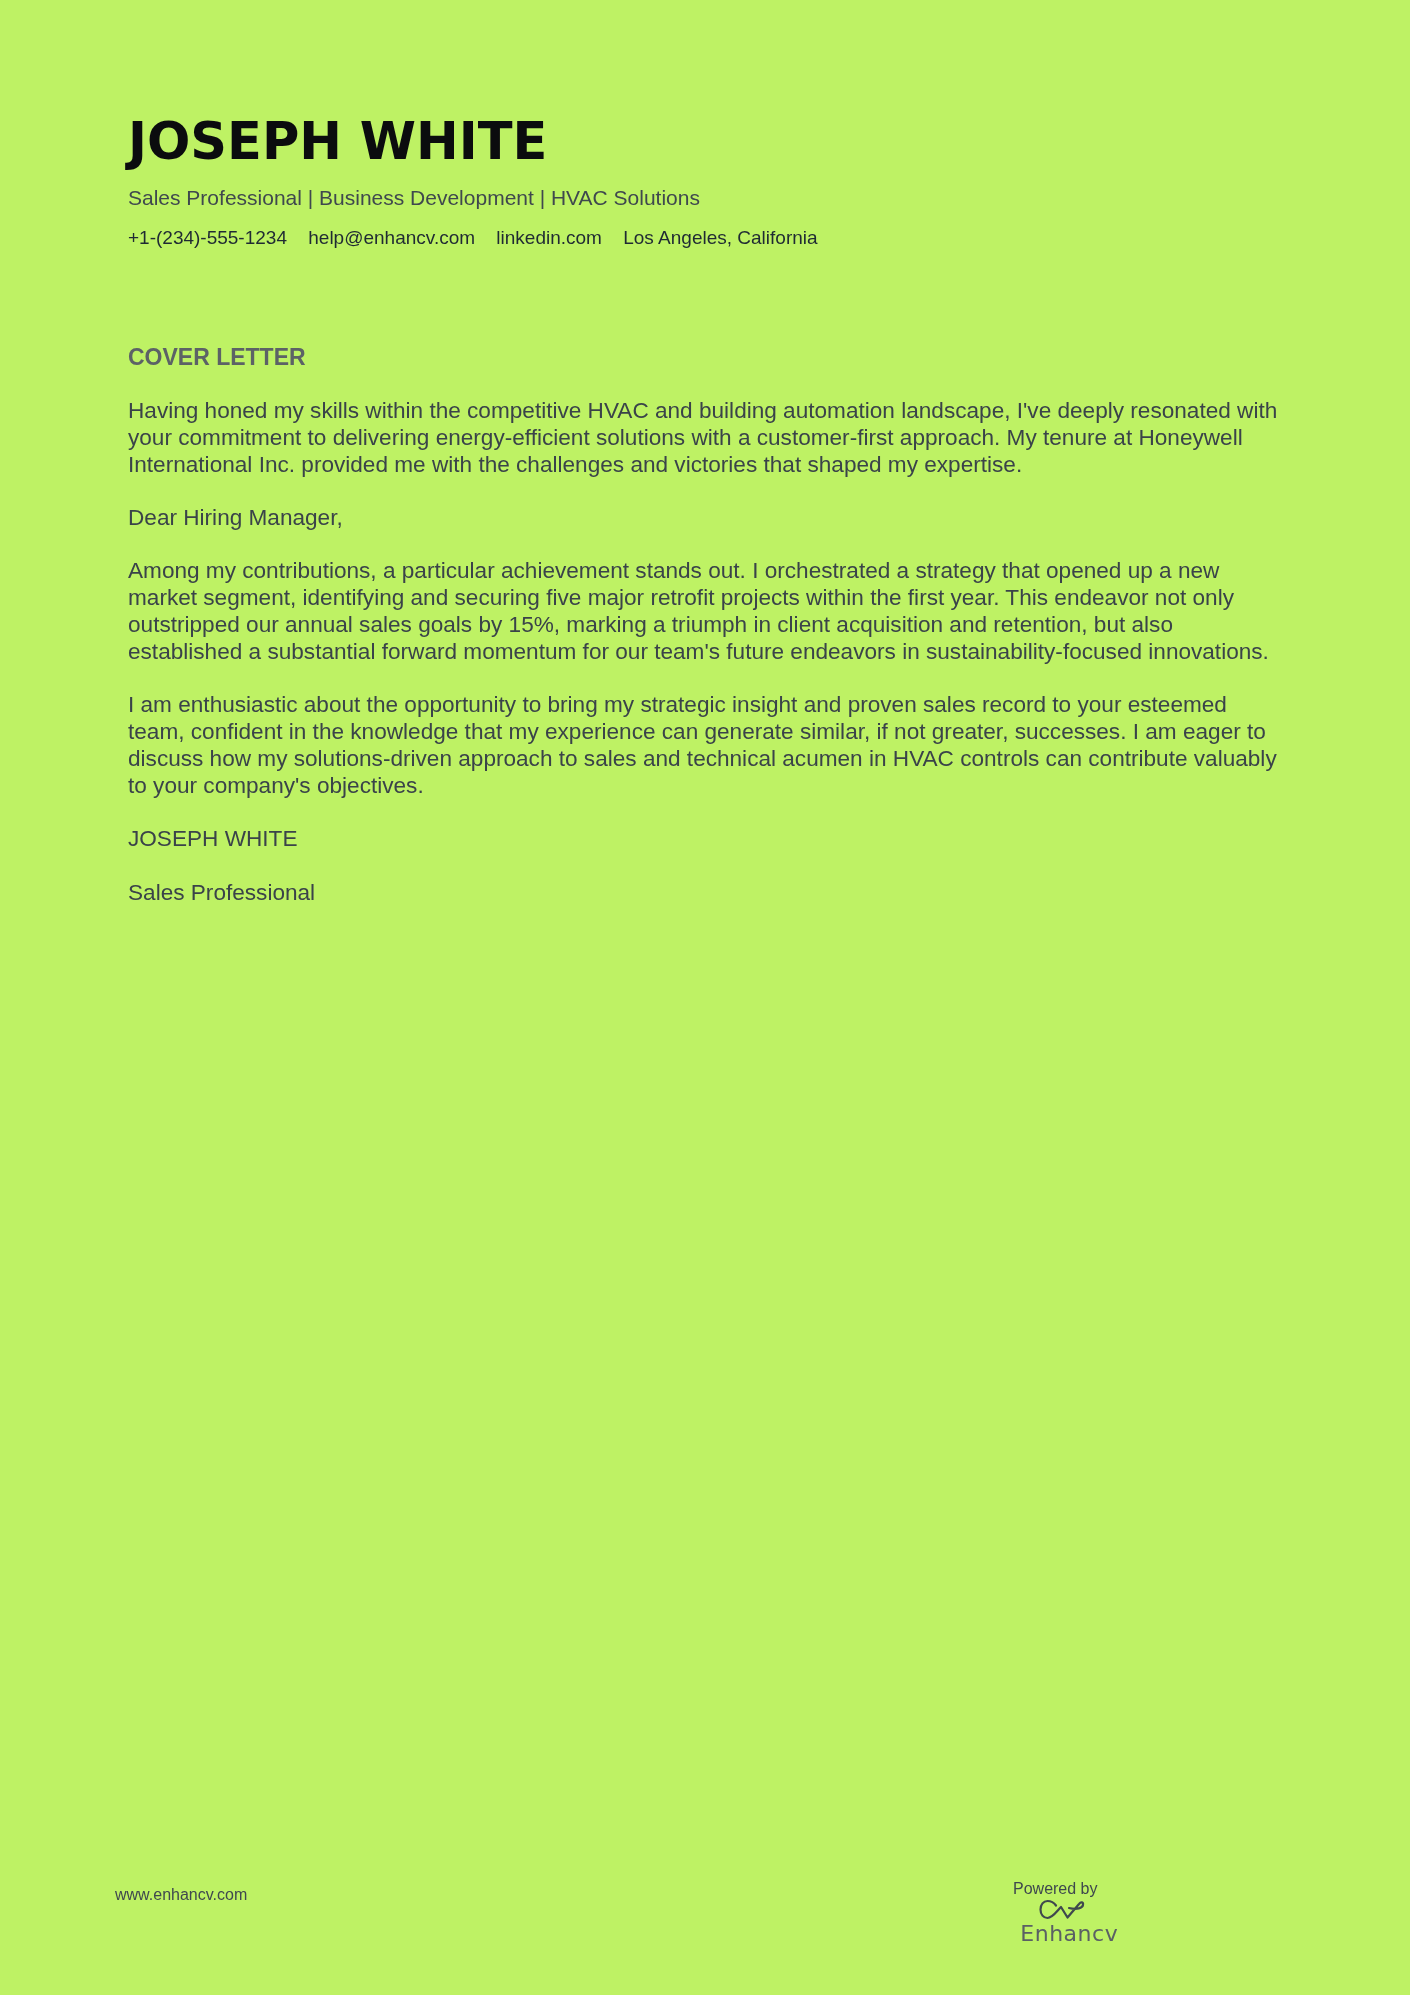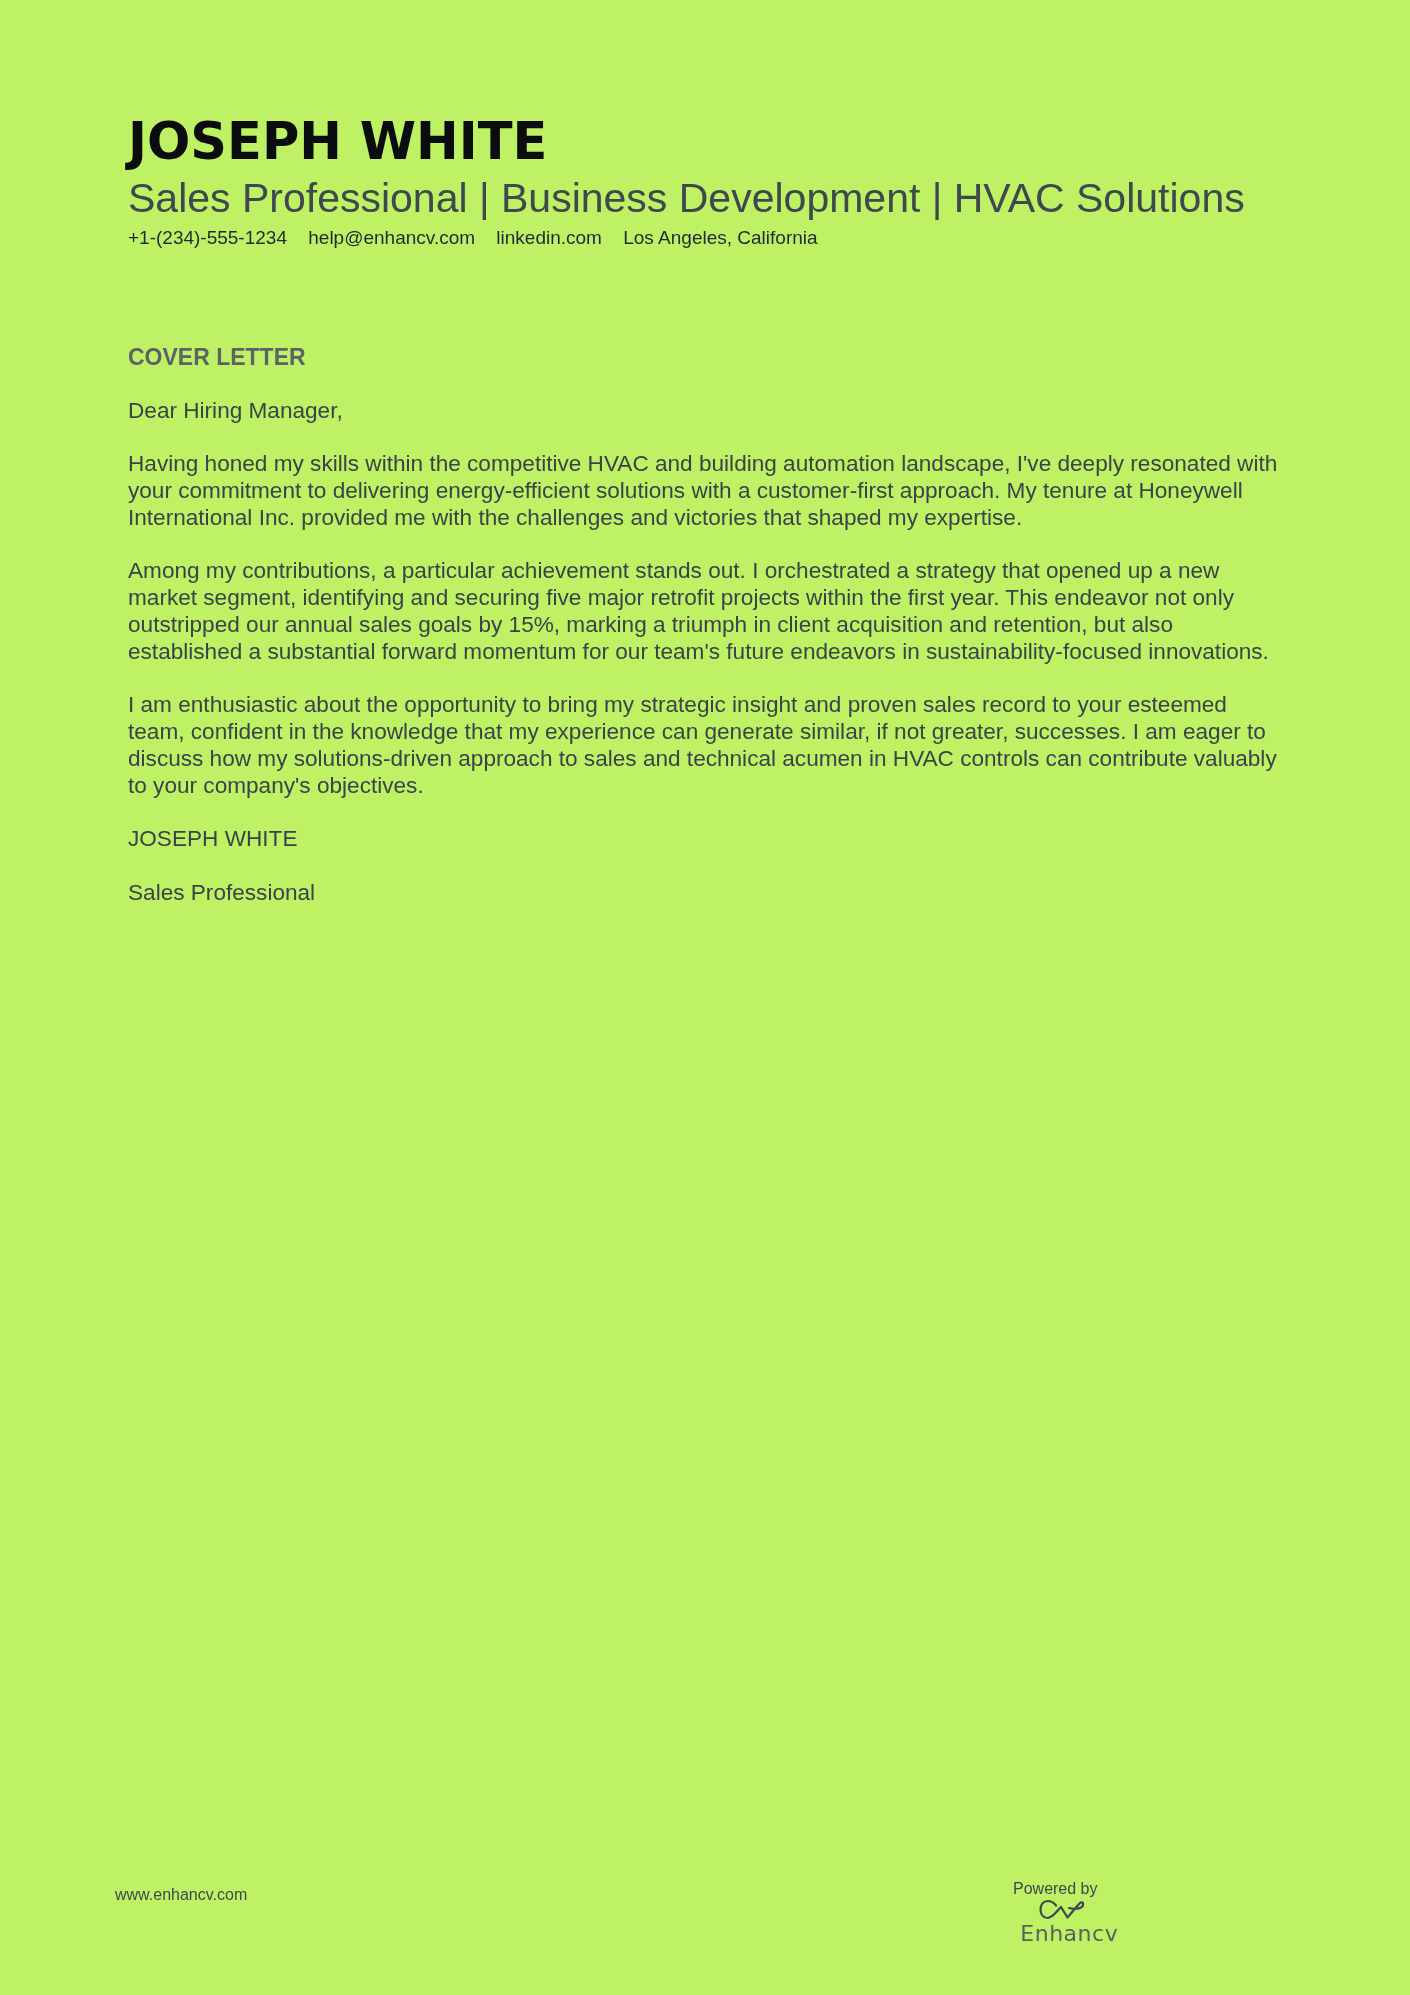--- a/index.html
+++ b/index.html
@@ -32,21 +32,21 @@
     font-family: "DejaVu Sans", "Liberation Sans", sans-serif;
     font-weight: bold;
     font-size: 51px;
     line-height: 60px;
     color: #0b0c0e;
     letter-spacing: 0px;
     margin: 0;
     white-space: nowrap;
   }
   .subtitle {
-    font-size: 41px;
+    font-size: 21px;
     line-height: 40px;
     color: #3f484e;
     margin-top: 6px;
     white-space: nowrap;
   }
   .contacts {
     margin-top: 8px;
     font-size: 19px;
     line-height: 24px;
     color: #1f2a33;
@@ -125,22 +125,22 @@
     <div class="contacts">
       <span>+1-(234)-555-1234</span>
       <span>help@enhancv.com</span>
       <span>linkedin.com</span>
       <span>Los Angeles, California</span>
     </div>
   </div>
 
   <div class="letter">
     <div class="section-title">COVER LETTER</div>
+    <p>Having honed my skills within the competitive HVAC and building automation landscape, I've deeply resonated with your commitment to delivering energy-efficient solutions with a customer-first approach. My tenure at Honeywell International Inc. provided me with the challenges and victories that shaped my expertise.</p>
     <p>Dear Hiring Manager,</p>
-    <p>Having honed my skills within the competitive HVAC and building automation landscape, I've deeply resonated with your commitment to delivering energy-efficient solutions with a customer-first approach. My tenure at Honeywell International Inc. provided me with the challenges and victories that shaped my expertise.</p>
     <p>Among my contributions, a particular achievement stands out. I orchestrated a strategy that opened up a new market segment, identifying and securing five major retrofit projects within the first year. This endeavor not only outstripped our annual sales goals by 15%, marking a triumph in client acquisition and retention, but also established a substantial forward momentum for our team's future endeavors in sustainability-focused innovations.</p>
     <p>I am enthusiastic about the opportunity to bring my strategic insight and proven sales record to your esteemed team, confident in the knowledge that my experience can generate similar, if not greater, successes. I am eager to discuss how my solutions-driven approach to sales and technical acumen in HVAC controls can contribute valuably to your company's objectives.</p>
     <p class="closing">JOSEPH WHITE</p>
     <p class="closing">Sales Professional</p>
   </div>
 
   <div class="footer-left">www.enhancv.com</div>
 
   <div class="footer-right">
     <span class="powered">Powered by</span>

